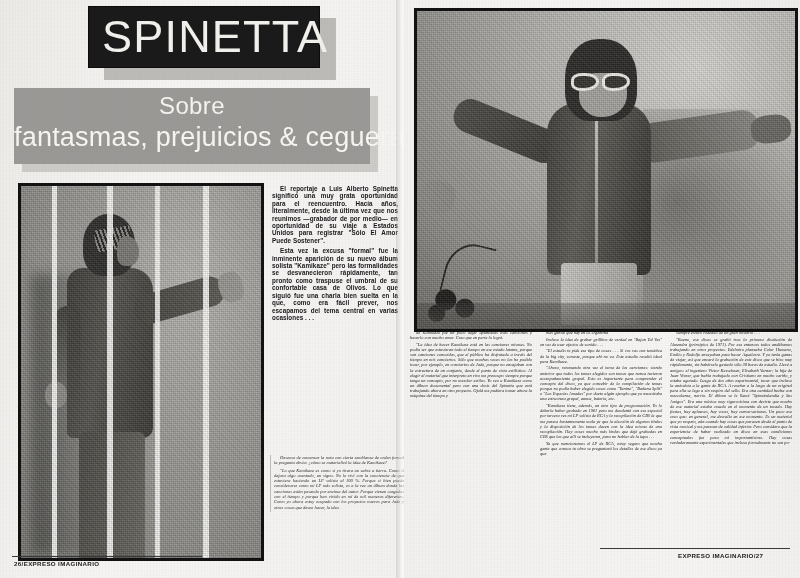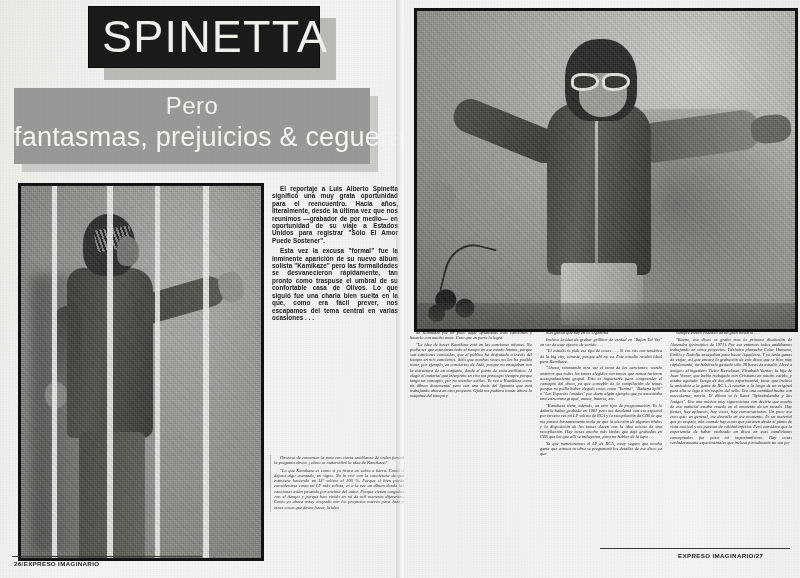--- a/index.html
+++ b/index.html
@@ -171,21 +171,21 @@
   <div class="page left">
 
     <div class="title-shadow"></div>
     <div class="sub-shadow"></div>
 
     <div class="title-block">
       <div class="t">SPINETTA</div>
     </div>
 
     <div class="sub-block">
-      <div class="line1">Pero</div>
+      <div class="line1">Sobre</div>
       <div class="line2">fantasmas, prejuicios &amp; cegueras</div>
     </div>
 
     <div class="photo-frame photoL">
       <div class="inner">
         <div class="wallL"></div>
         <div class="figL">
           <div class="shadow"></div>
           <div class="torso"></div>
           <div class="armR"></div>

